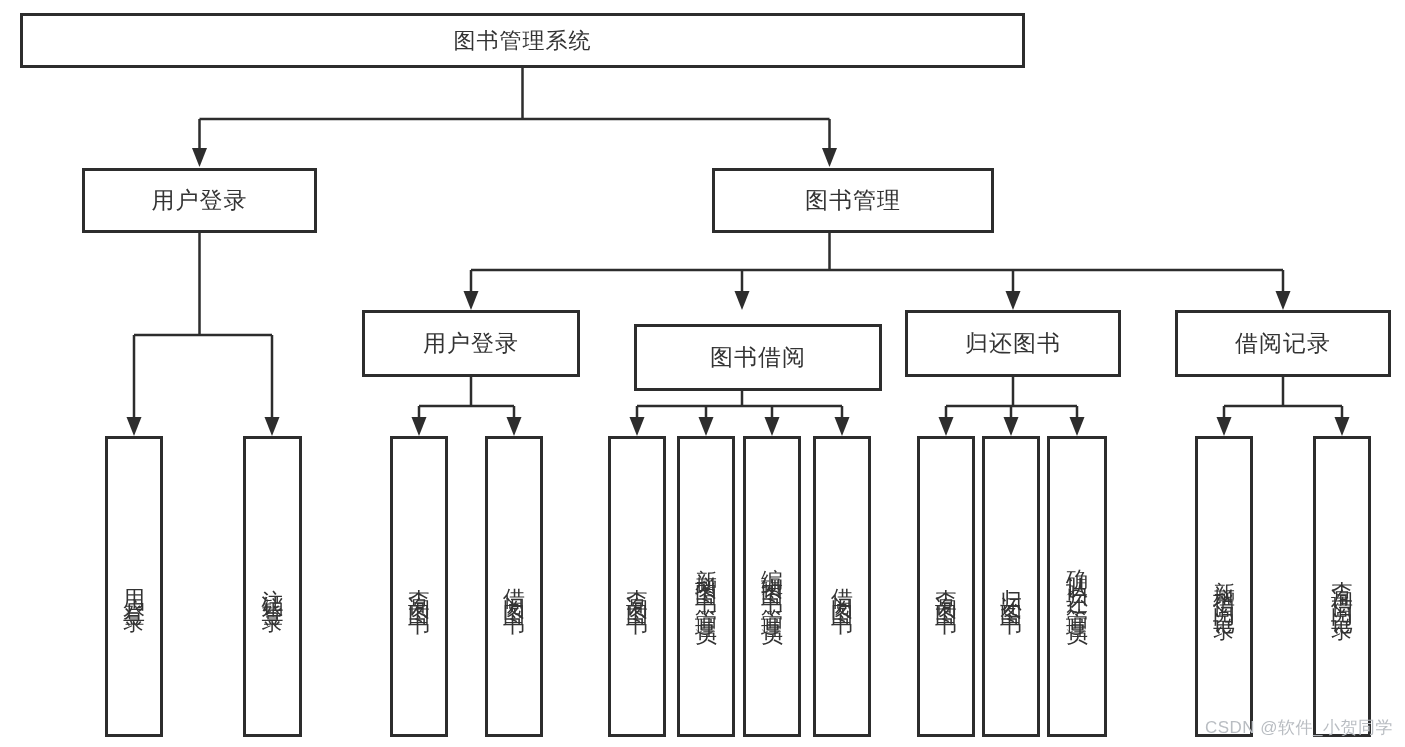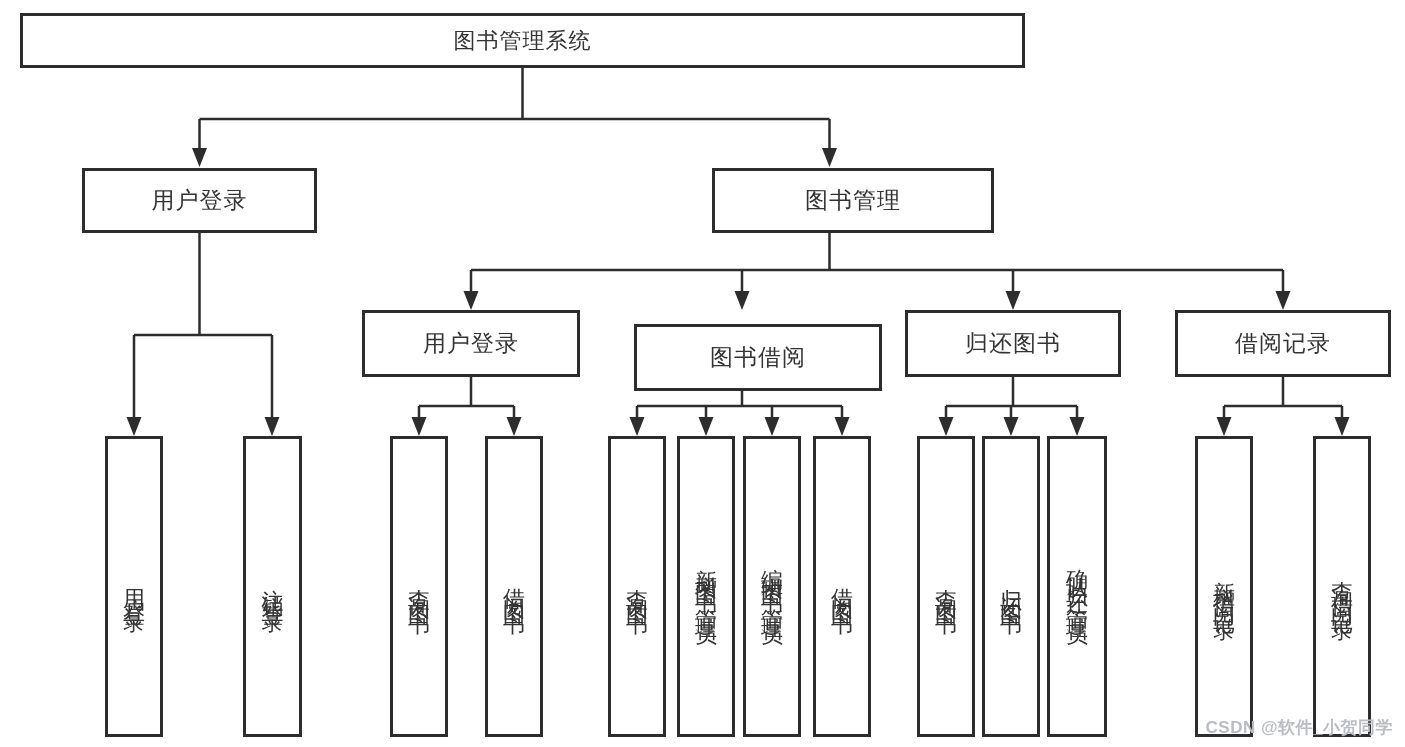--- a/index.html
+++ b/index.html
@@ -39,21 +39,20 @@
     font-size:22px;
     letter-spacing:8px;
     white-space:normal;
   }
   #watermark{
     position:absolute;
     right:12px;bottom:8px;
     color:var(--watermark);
     font-size:17px;
     letter-spacing:0.5px;
-    font-weight:bold;
   }
 </style>
 </head>
 <body>
 
 <div id="canvas">
 
   <svg id="connectors" viewBox="0 0 1405 747" xmlns="http://www.w3.org/2000/svg">
     <g>
       <path d="M522.5 68 V119 M199.5 119 H829.5 M199.5 119 V150 M829.5 119 V150"></path>

